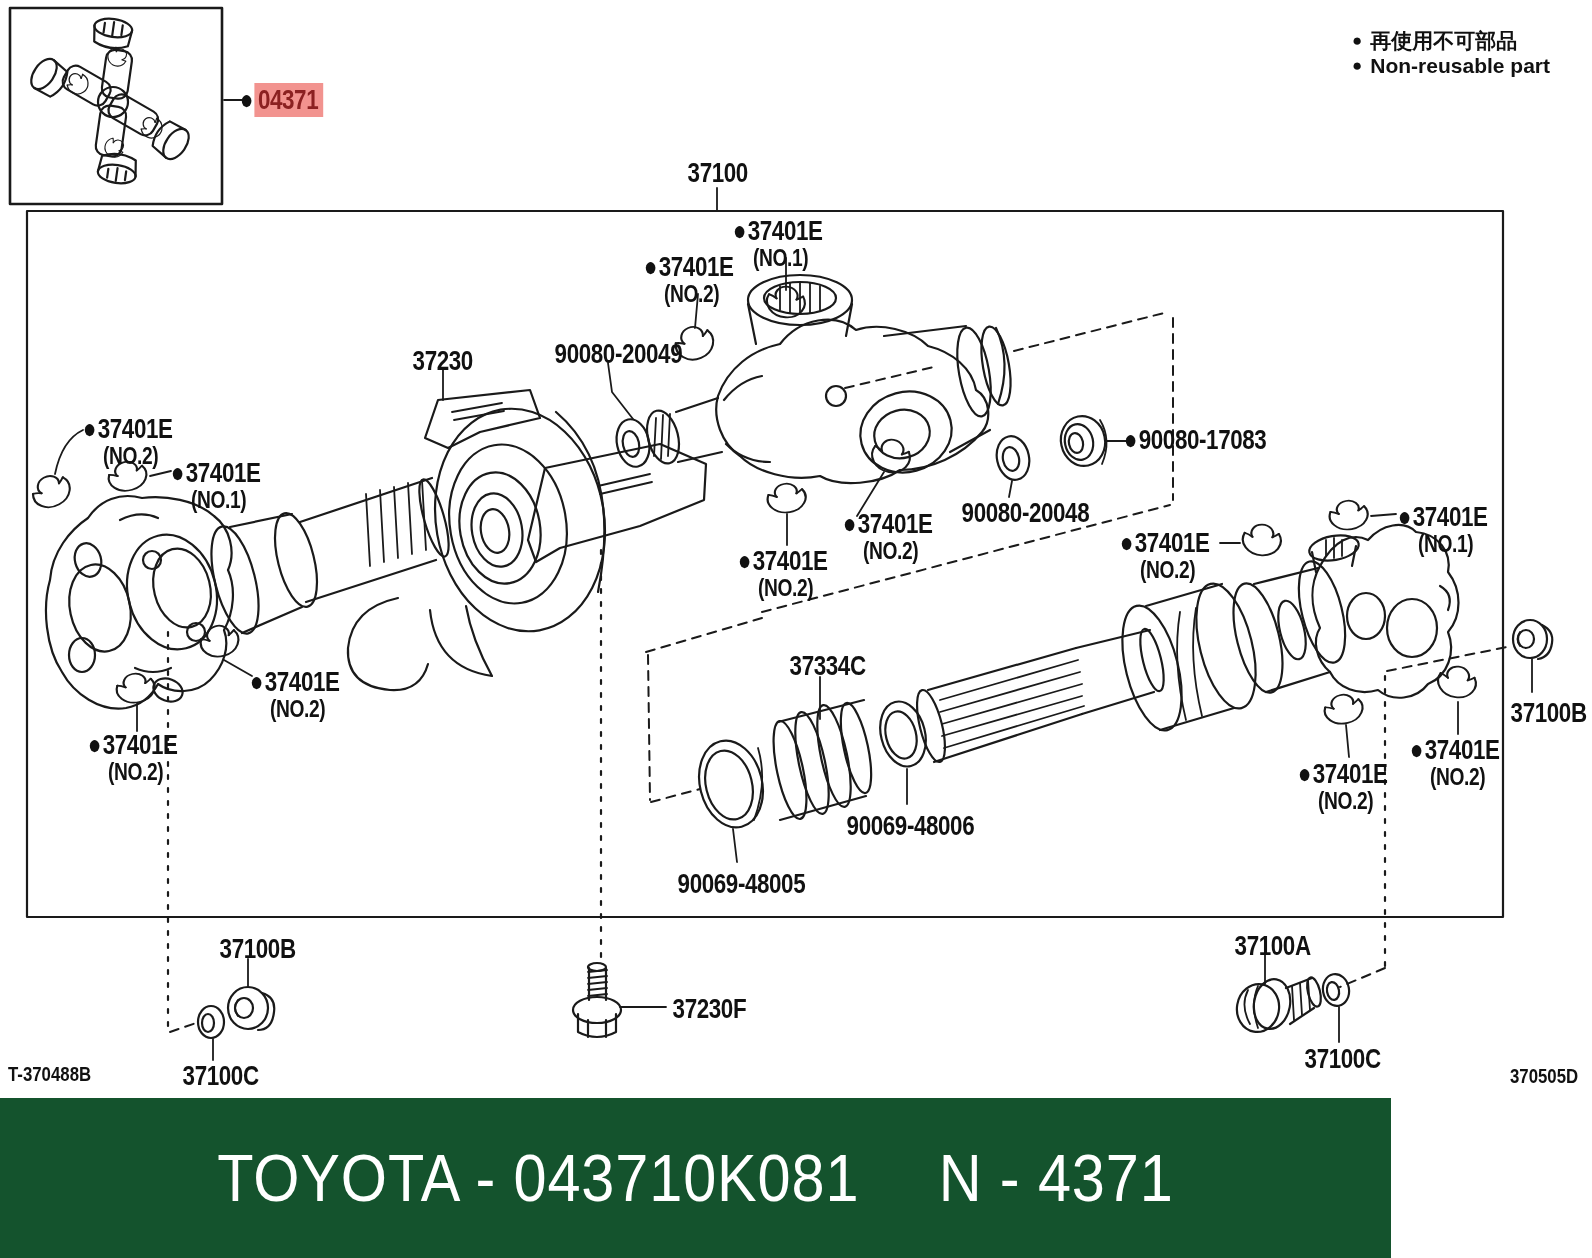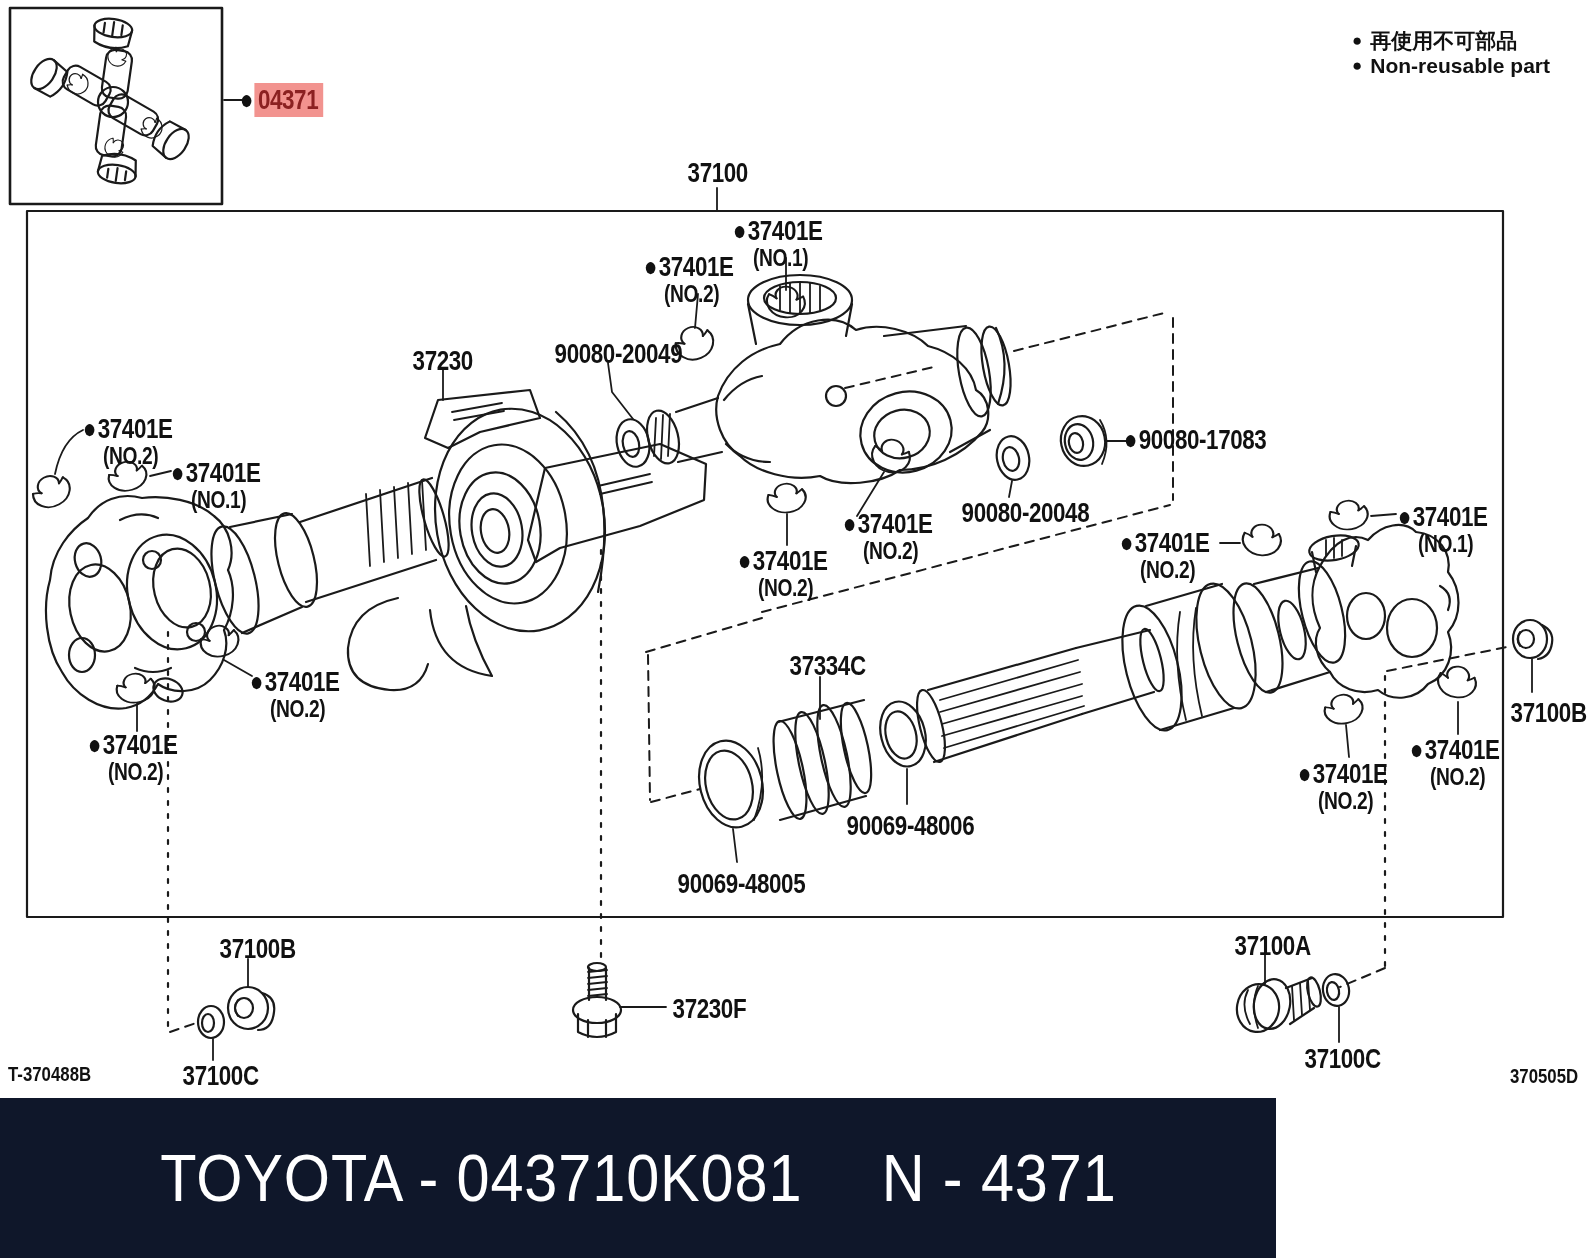--- a/index.html
+++ b/index.html
@@ -14,21 +14,21 @@
   .co{position:absolute;font-weight:700;font-size:28px;line-height:1.02;letter-spacing:-0.5px;
       color:#111;transform:scaleX(0.8);transform-origin:0 0;white-space:nowrap;}
   .co .sub{font-size:24px;margin-left:25px;letter-spacing:-0.5px;}
   .co .blt{margin-right:2px;}
   .hl{background:#f2938f;color:#8b2121;padding:1px 6px 2px 4px;}
   .legend{position:absolute;left:1352px;top:28px;font-size:21px;font-weight:700;color:#111;}
   .legend .lrow{display:flex;align-items:center;gap:8px;height:25px;}
   .legend .lb{font-size:17px;}
   .code{position:absolute;font-size:21px;font-weight:700;color:#111;
         transform:scaleX(0.8);transform-origin:0 0;white-space:nowrap;}
-  .banner{position:absolute;left:0;top:1098px;width:1276px;height:160px;background:#0f172a;
+  .banner{position:absolute;left:0;top:1098px;width:1391px;height:160px;background:#14532d;
           display:flex;align-items:center;justify-content:center;}
   .banner-inner{display:flex;gap:88px;transform:scaleX(0.9);color:#ffffff;
                 font-size:66px;font-weight:400;letter-spacing:1px;white-space:nowrap;}
 </style>
 </head>
 <body>
 
 <div id="stage">
 
 <svg id="art" width="1592" height="1258" viewBox="0 0 1592 1258">

